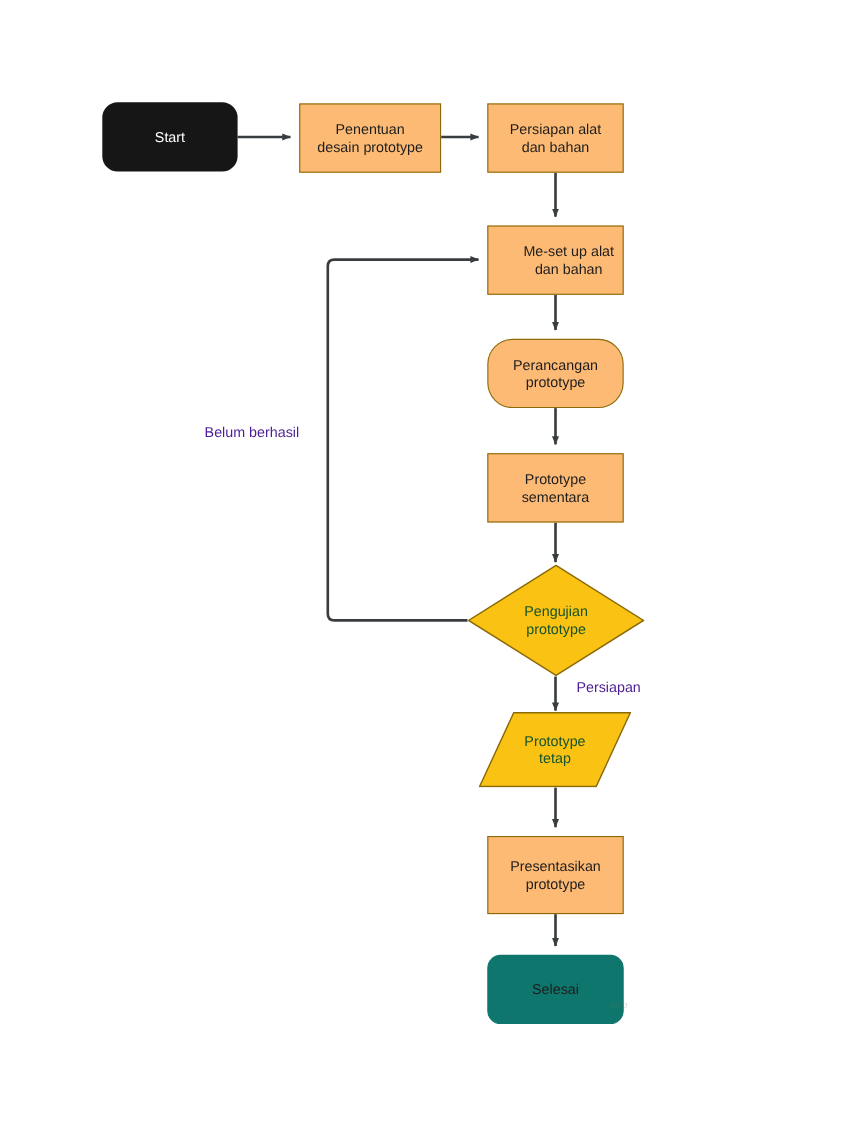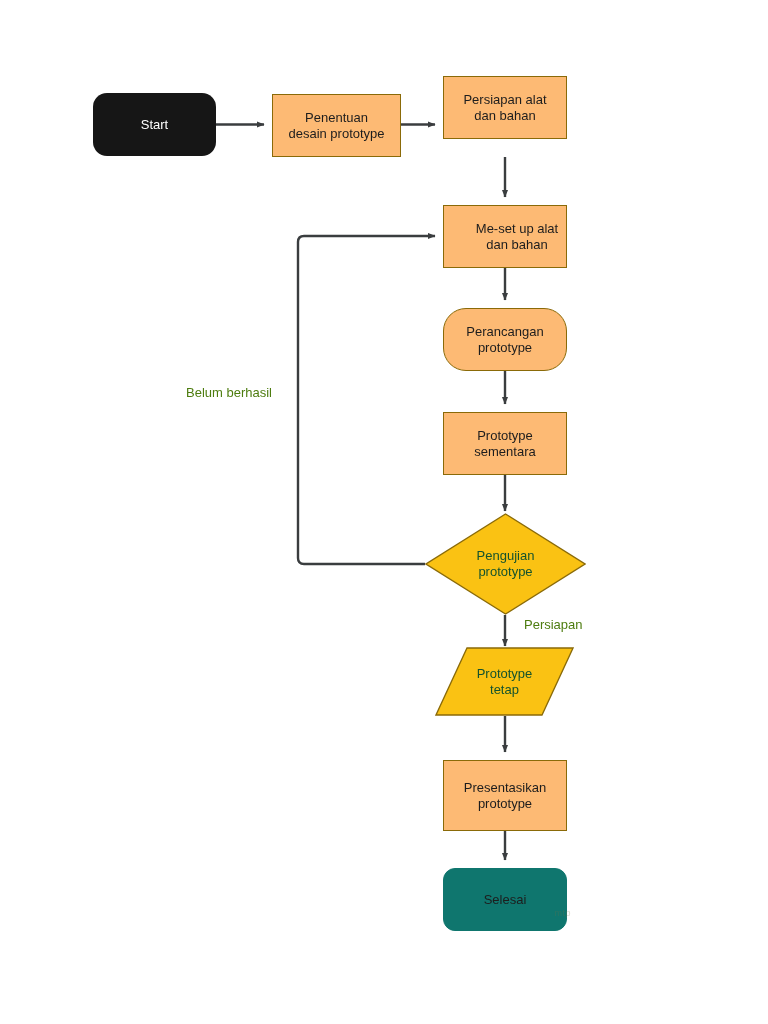--- a/index.html
+++ b/index.html
@@ -76,21 +76,21 @@
     justify-content: center;
     text-align: center;
     color: #14532d;
     font-family: "Liberation Sans", sans-serif;
     font-size: 13px;
     line-height: 16px;
     white-space: pre-line;
   }
   .edge-label {
     position: absolute;
-    color: #4d7c0f;
+    color: #4c1d95;
     font-family: "Liberation Sans", sans-serif;
     font-size: 13px;
     line-height: 15px;
     white-space: nowrap;
   }
   .watermark {
     position: absolute;
     left: 549px;
     top: 908px;
     width: 22px;
@@ -131,21 +131,21 @@
 
   <div class="node terminator-start" style="left:93px; top:93px; width:123px; height:63px;">
     <span>Start</span>
   </div>
 
   <div class="node rect" style="left:272px; top:94px; width:129px; height:63px;">
     <span>Penentuan
 desain prototype</span>
   </div>
 
-  <div class="node rect" style="left:443px; top:76px; width:124px; height:63px;">
+  <div class="node rect" style="left:443px; top:94px; width:124px; height:63px;">
     <span>Persiapan alat
 dan bahan</span>
   </div>
 
   <div class="node rect" style="left:443px; top:205px; width:124px; height:63px;padding-left:24px;">
     <span>Me-set up alat
 dan bahan</span>
   </div>
 
   <div class="node rect" style="left:443px; top:308px; width:124px; height:63px;border-radius:23px;">

